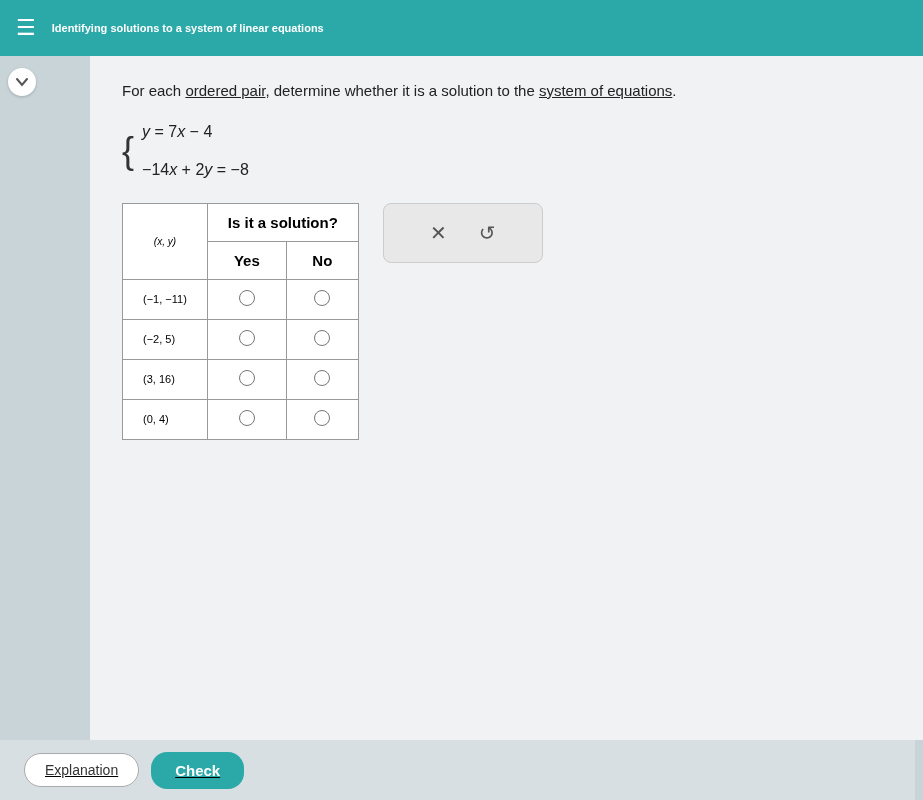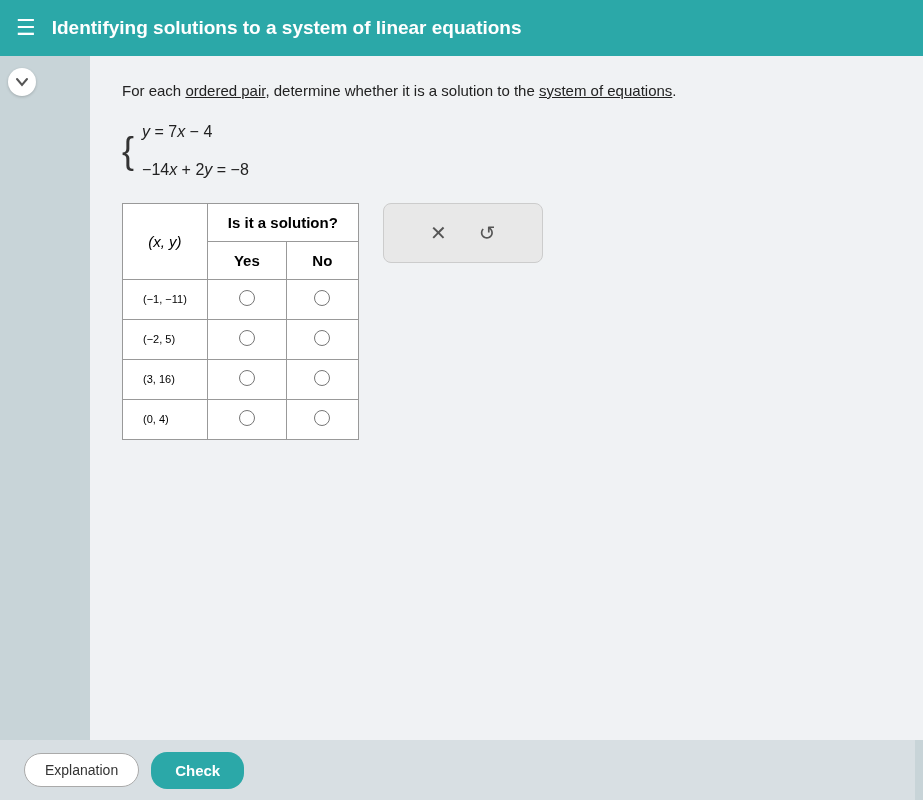--- a/index.html
+++ b/index.html
@@ -32,21 +32,21 @@
       display: flex;
       flex-direction: column;
     }
     .top-bar-subtitle {
       color: white;
       font-size: 11px;
       opacity: 0.9;
     }
     .top-bar-title {
       color: white;
-      font-size: 19px;
+      font-size: 11px;
       font-weight: 700;
     }
 
     
     .main-content {
       position: absolute;
       top: 56px;
       left: 90px;
       right: 0;
       bottom: 60px;
@@ -127,21 +127,21 @@
       font-size: 15px;
     }
     .solution-table .col-header {
       font-weight: 600;
       background: white;
     }
     .solution-table .xy-cell {
       font-style: italic;
       font-weight: 500;
       background: white;
-      font-size: 15px;
+      font-size: 10px;
     }
     .solution-table .yes-no-header {
       font-weight: 700;
       background: white;
       font-size: 15px;
       text-align: right;
     }
     .solution-table td.pair-cell {
       text-align: left;
       font-size: 11px;
@@ -182,20 +182,21 @@
       position: absolute;
       bottom: 0;
       left: 0;
       right: 8px;
       height: 60px;
       background: #d8dfe3;
       display: flex;
       align-items: center;
       padding: 4px 24px;
       gap: 12px;
+      text-decoration: underline;
     }
 
     .explanation-btn {
       background: white;
       border: 1.5px solid #aaa;
       border-radius: 20px;
       padding: 8px 20px;
       font-size: 14px;
       cursor: pointer;
       color: #333;

